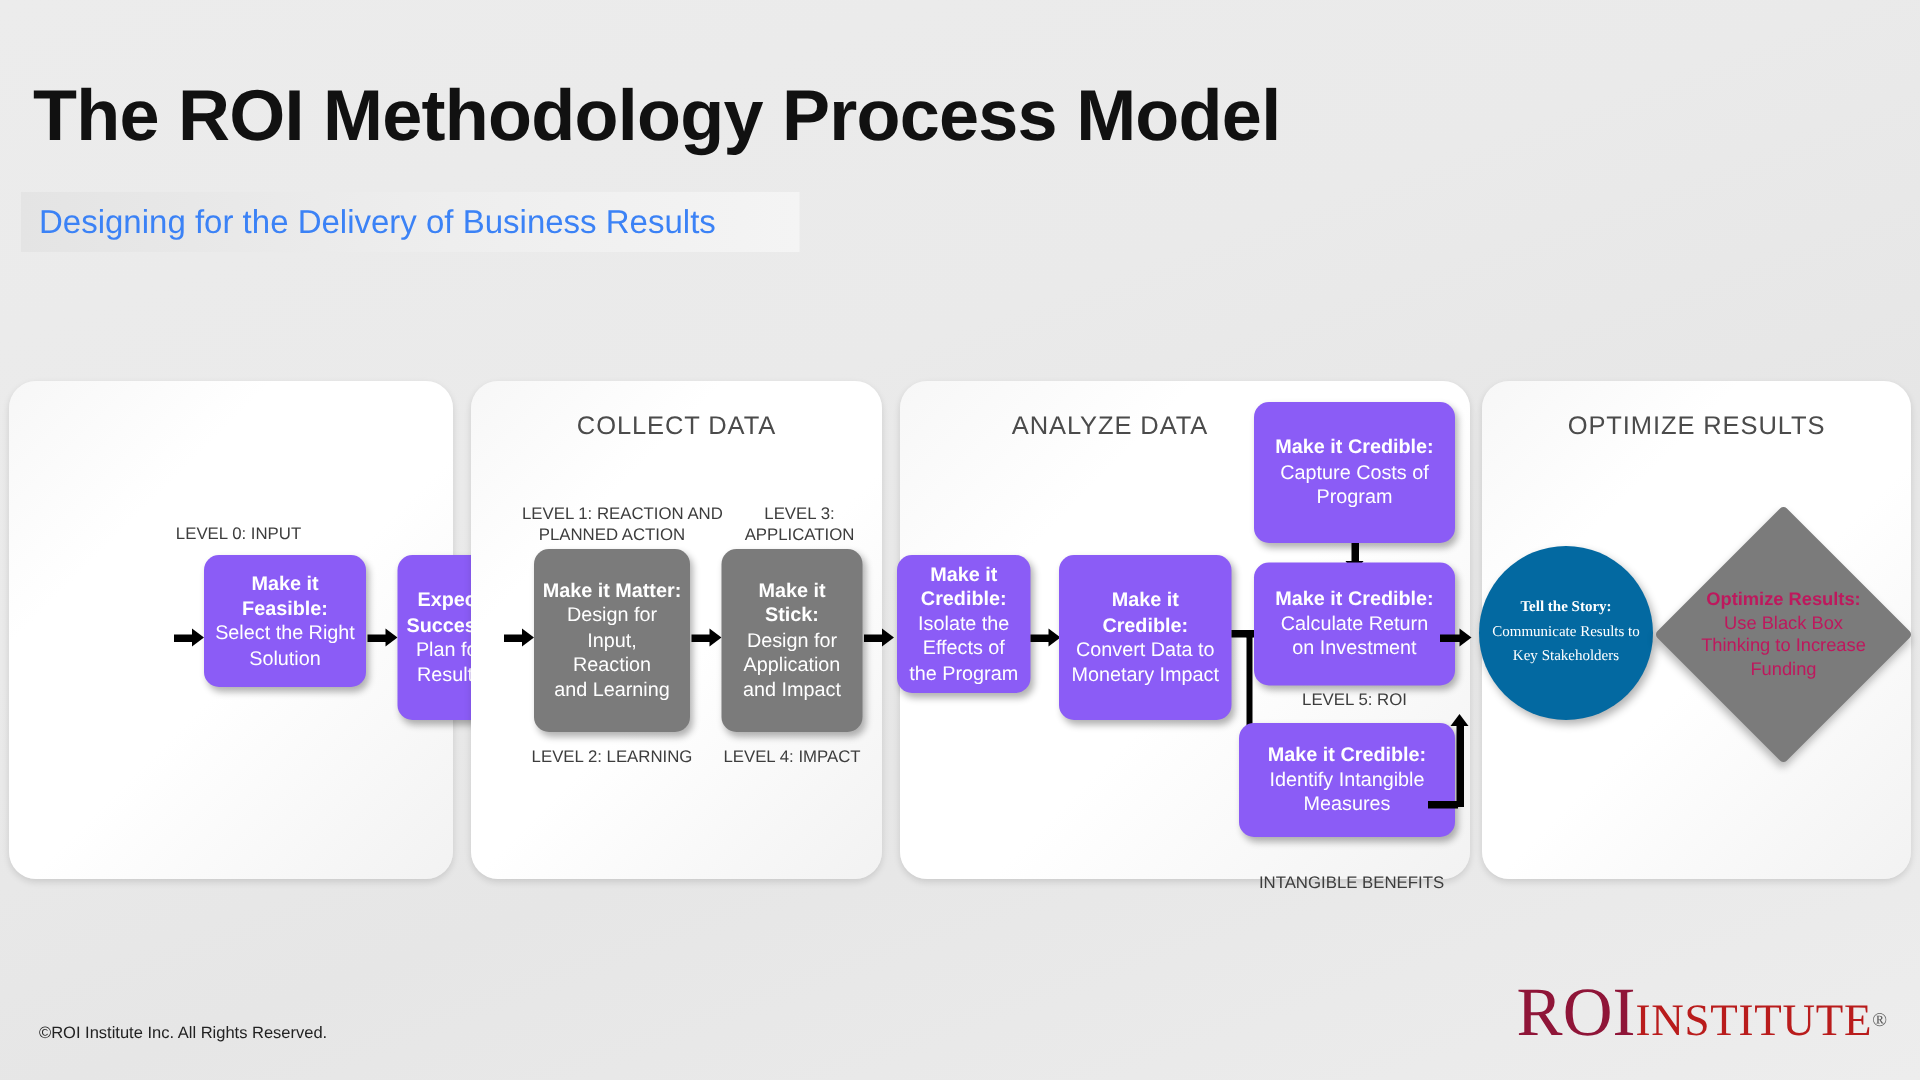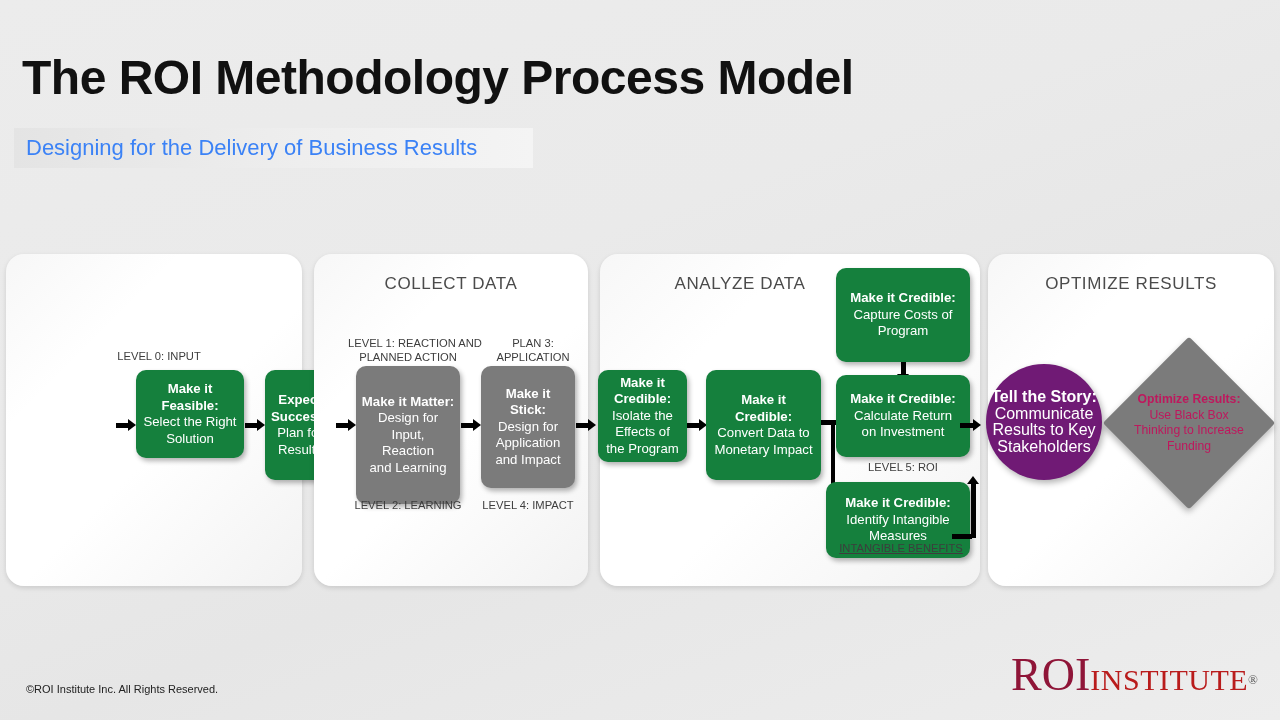--- a/index.html
+++ b/index.html
@@ -39,30 +39,30 @@
   }
 
   
   .node{
     position:absolute;border-radius:10px;
     display:flex;align-items:center;justify-content:center;
     text-align:center;color:#fff;font-size:13.2px;line-height:16.5px;
     box-shadow:2px 3px 5px rgba(0,0,0,0.30);
     padding:2px 5px;box-sizing:border-box;
   }
-  .maroon{background:#15803d;}
+  .maroon{background:#8b5cf6;}
   .gray{background:#7b7b7b;}
   .node b{font-weight:bold;display:block;}
   .node .ln{display:block;}
 
   .circle{
     position:absolute;border-radius:50%;
     display:flex;align-items:center;justify-content:center;
-    text-align:center;color:#fff;font-size:16px;line-height:16.5px;
-    background:#701a75;box-shadow:2px 3px 6px rgba(0,0,0,0.30);
+    text-align:center;color:#fff;font-size:10px;line-height:16.5px;
+    background:#0369a1;box-shadow:2px 3px 6px rgba(0,0,0,0.30);font-family:Liberation Serif, serif;
   }
   .diamond-wrap{position:absolute;}
   .diamond{
     position:absolute;inset:0;background:#7b7b7b;
     transform:rotate(45deg);border-radius:3px;
     box-shadow:2px 3px 6px rgba(0,0,0,0.28);
   }
   .diamond-label{
     position:absolute;inset:0;display:flex;align-items:center;justify-content:center;
     color:#be185d;font-size:12.2px;line-height:15.5px;text-align:center;
@@ -162,30 +162,30 @@
 
   <div class="panel" style="left:314px;width:274px;"></div>
   <div class="panel-title" style="left:314px;width:274px;">COLLECT DATA</div>
 
   <div class="cap" style="left:348px;top:337px;width:120px;">
     <span>LEVEL 1:</span><span> REACTION AND</span><br>
     <span>PLANNED ACTION</span>
   </div>
 
   <div class="cap" style="left:478px;top:337px;width:110px;">
-    <span>PLAN 3:</span><span></span><br>
+    <span>LEVEL 3:</span><span></span><br>
     <span>APPLICATION</span>
   </div>
 
   <div class="arrow-r" style="left:336px;top:419px;width:20px;">
     <div class="shaft" style="width:13px;"></div>
       <div class="head" style="left:12px;"></div>
   </div>
 
-  <div class="node gray" style="left:356px;top:366px;width:104px;height:138px;">
+  <div class="node gray" style="left:356px;top:366px;width:104px;height:122px;">
     <div>
       <b>Make it Matter:</b>
       <span class="ln">Design for</span>
       <span class="ln">Input,</span>
       <span class="ln">Reaction</span>
       <span class="ln">and Learning</span>
     </div>
   </div>
 
   <div class="cap" style="left:352px;top:499px;width:112px;">
@@ -272,21 +272,21 @@
   </div>
 
   <div class="node maroon" style="left:826px;top:482px;width:144px;height:76px;">
     <div>
       <b>Make it Credible:</b>
       <span class="ln">Identify Intangible</span>
       <span class="ln">Measures</span>
     </div>
   </div>
 
-  <div class="cap" style="left:826px;top:542px;width:150px;text-decoration:underline;">
+  <div class="cap" style="left:826px;top:583px;width:150px;">
     <span>INTANGIBLE BENEFITS</span>
   </div>
 
   <div class="panel" style="left:988px;width:286px;"></div>
   <div class="panel-title" style="left:988px;width:286px;">OPTIMIZE RESULTS</div>
 
   <div class="arrow-r" style="left:960px;top:419px;width:22px;">
     <div class="shaft" style="width:14px;"></div>
       <div class="head" style="left:13px;"></div>
   </div>

